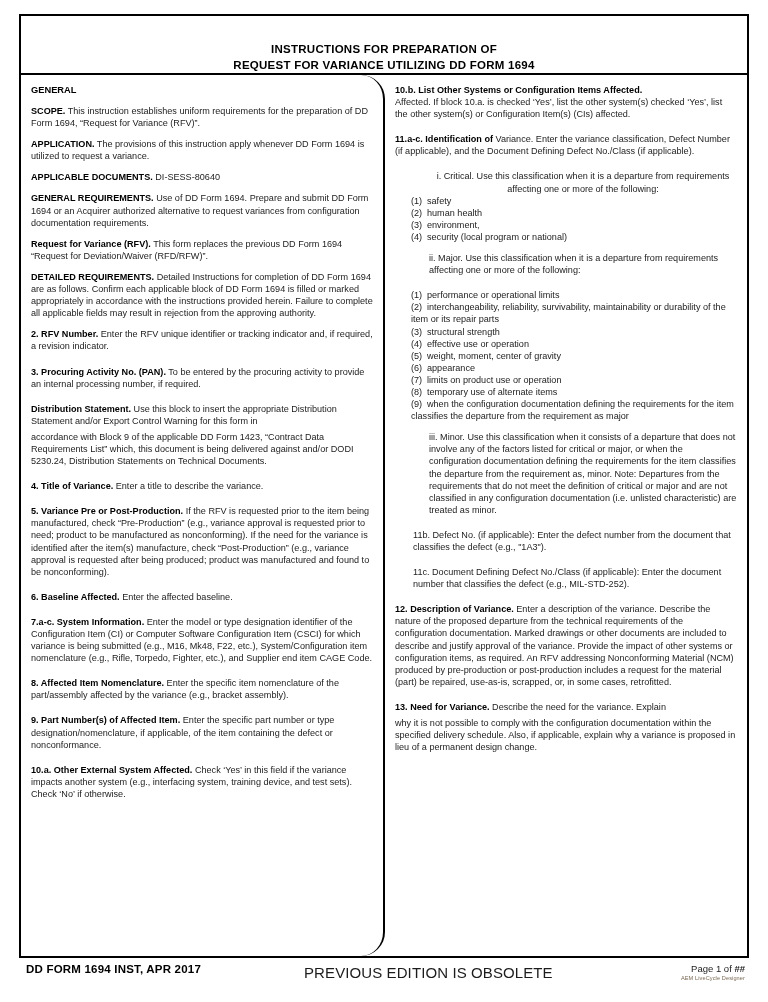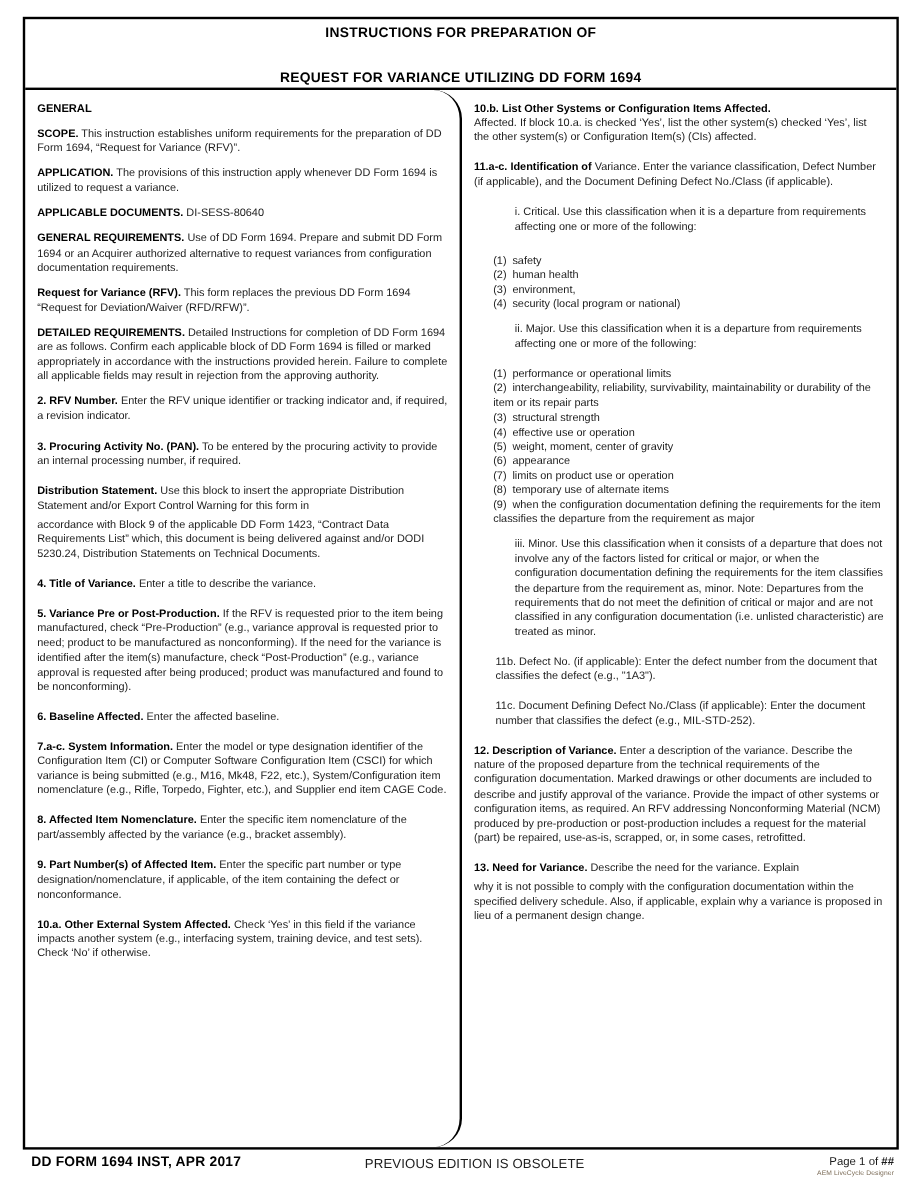--- a/index.html
+++ b/index.html
@@ -37,21 +37,21 @@
   }
 
   
   .title-block {
     height: 59px;
     border-bottom: 2px solid #000;
     box-sizing: border-box;
     display: flex;
     flex-direction: column;
     align-items: center;
-    justify-content: space-between;
+    justify-content: flex-end;
     padding-top: 4px;
   }
   .title-line {
     font-size: 11.5px;
     font-weight: bold;
     letter-spacing: 0.25px;
     line-height: 16px;
     text-align: center;
     color: #000;
   }
@@ -77,21 +77,22 @@
   }
 
   p {
     margin: 0 0 9px 0;
     font-size: 9.1px;
     line-height: 12.1px;
     text-align: left;
     color: #1c1c1c;
   }
   p.tight {
-    margin-bottom: 16px;
+    margin-bottom: 0;
+    text-align: center;
   }
   p.gap-sm { margin-bottom: 4px; }
   p.gap-lg { margin-bottom: 13px; }
 
   .lbl {
     font-weight: bold;
     color: #000;
   }
 
   .heading {
@@ -137,21 +138,21 @@
     top: 0px;
     font-size: 11.5px;
     font-weight: bold;
     letter-spacing: 0.2px;
     color: #000;
   }
   .footer-center {
     position: absolute;
     left: 285px;
     top: 1px;
-    font-size: 11px;
+    font-size: 15px;
     color: #1c1c1c;
     letter-spacing: 0.1px;
   }
   .footer-right {
     position: absolute;
     right: 4px;
     top: 0px;
     text-align: right;
   }
   .footer-page {

